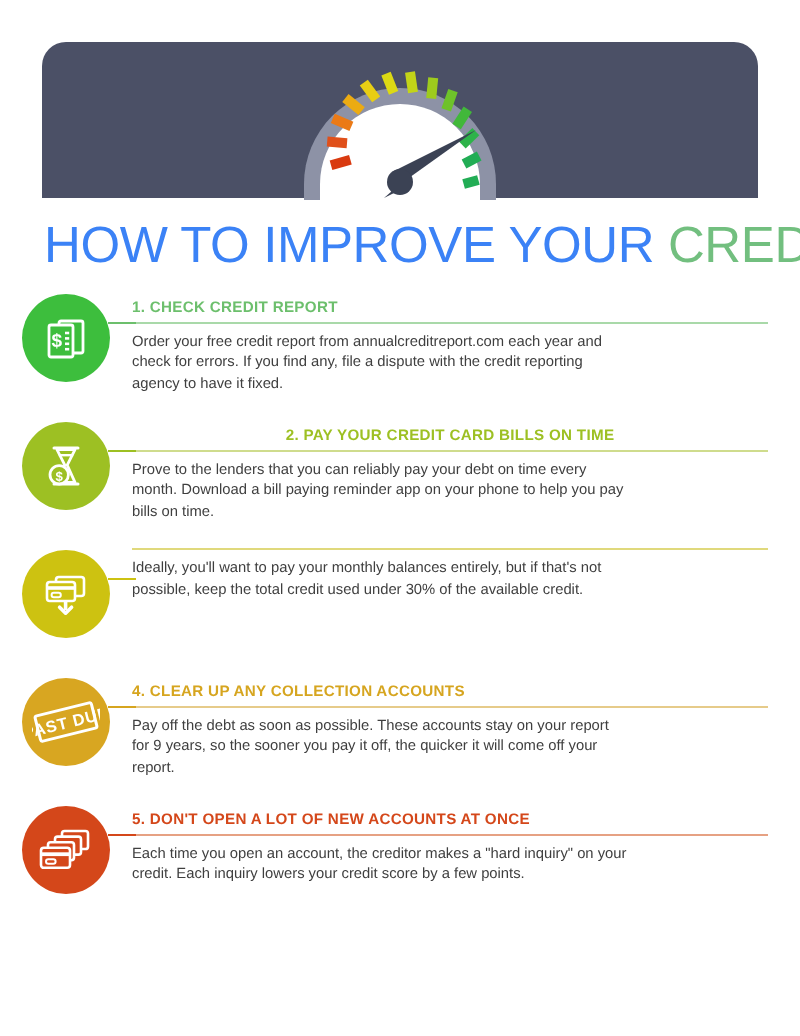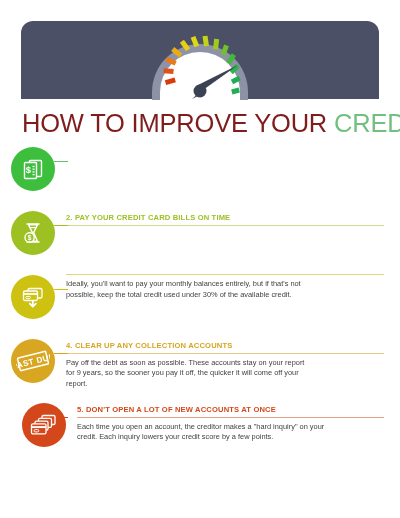--- a/index.html
+++ b/index.html
@@ -56,37 +56,37 @@
     display: flex;
     align-items: center;
   }
   .title {
     font-size: 25.5px;
     font-weight: normal;
     letter-spacing: -0.2px;
     white-space: nowrap;
     margin: 0;
   }
-  .title .dark { color: #7f1d1d; }
+  .title .dark { color: #3b82f6; }
   .title .green { color: #72bf7f; }
 
   
   .sections {
     position: absolute;
     left: 0;
     top: 146px;
     width: 400px;
   }
   .section {
     position: relative;
     display: flex;
     align-items: flex-start;
     height: 64px;
   }
-  .section.last { height: 70px; padding-left: 11px; }
+  .section.last { height: 70px; }
 
   .icon-col {
     width: 66px;
     min-width: 66px;
     display: flex;
     justify-content: center;
     padding-top: 1px;
     position: relative;
     z-index: 2;
   }
@@ -197,39 +197,45 @@
           <rect x="9.5" y="4.5" width="12" height="16" rx="1" fill="none" stroke="#fff" stroke-width="1.4"></rect>
           <rect x="4.5" y="6.5" width="12" height="16" rx="1" fill="#3dbe3d" stroke="#fff" stroke-width="1.4"></rect>
           <line x1="12.5" y1="10.5" x2="14.6" y2="10.5" stroke="#fff" stroke-width="1.3"></line>
           <line x1="12.5" y1="13.2" x2="14.6" y2="13.2" stroke="#fff" stroke-width="1.3"></line>
           <line x1="12.5" y1="15.9" x2="14.6" y2="15.9" stroke="#fff" stroke-width="1.3"></line>
           <line x1="12.5" y1="18.6" x2="14.6" y2="18.6" stroke="#fff" stroke-width="1.3"></line>
           <text x="8.4" y="17.4" font-family="'Liberation Sans', sans-serif" font-size="9.5" font-weight="bold" fill="#fff" text-anchor="middle">$</text>
         </svg>
       </div>
     </div>
+    <div class="body-col">
+      <div class="sec-head" style="color:#6cbf6c;">1. CHECK CREDIT REPORT</div>
+      <div class="rule" style="background:#a9d9a9;"></div>
+      <div class="sec-body">Order your free credit report from annualcreditreport.com each year and check for errors. If you find any, file a dispute with the credit reporting agency to have it fixed.</div>
+    </div>
   </div>
 
   <div class="section">
     <div class="connector" style="background:#9dc023;"></div>
     <div class="icon-col">
       <div class="icon-circle" style="background:#9dc023;">
         <svg width="26" height="26" viewBox="0 0 26 26">
           <line x1="7" y1="4" x2="19" y2="4" stroke="#fff" stroke-width="1.5" stroke-linecap="round"></line>
           <line x1="7" y1="22" x2="19" y2="22" stroke="#fff" stroke-width="1.5" stroke-linecap="round"></line>
           <path d="M8.5,4.8 L17.5,4.8 L13.6,12.6 L17.5,21.2 L8.5,21.2 L12.4,12.6 Z" fill="none" stroke="#fff" stroke-width="1.4" stroke-linejoin="round"></path>
           <line x1="9.4" y1="7.6" x2="16.6" y2="7.6" stroke="#fff" stroke-width="1.2"></line>
           <circle cx="9.6" cy="17.4" r="4.6" fill="#9dc023" stroke="#fff" stroke-width="1.4"></circle>
           <text x="9.6" y="20.3" font-family="'Liberation Sans', sans-serif" font-size="6.6" font-weight="bold" fill="#fff" text-anchor="middle">$</text>
         </svg>
       </div>
     </div>
     <div class="body-col">
-      <div class="sec-head" style="color:#9dc023;">2. PAY YOUR CREDIT CARD BILLS ON TIME</div>
+      <div class="sec-head" style="color:#9dc023;text-align:center;">2. PAY YOUR CREDIT CARD BILLS ON TIME</div>
       <div class="rule" style="background:#cfdc8d;"></div>
+      <div class="sec-body">Prove to the lenders that you can reliably pay your debt on time every month. Download a bill paying reminder app on your phone to help you pay bills on time.</div>
     </div>
   </div>
 
   <div class="section">
     <div class="connector" style="background:#cdc211;"></div>
     <div class="icon-col">
       <div class="icon-circle" style="background:#cdc211;">
         <svg width="26" height="26" viewBox="0 0 26 26">
           <rect x="8" y="4.5" width="14" height="9.5" rx="1.4" fill="none" stroke="#fff" stroke-width="1.3"></rect>
           <rect x="3.5" y="7" width="14" height="9.5" rx="1.4" fill="#cdc211" stroke="#fff" stroke-width="1.3"></rect>

